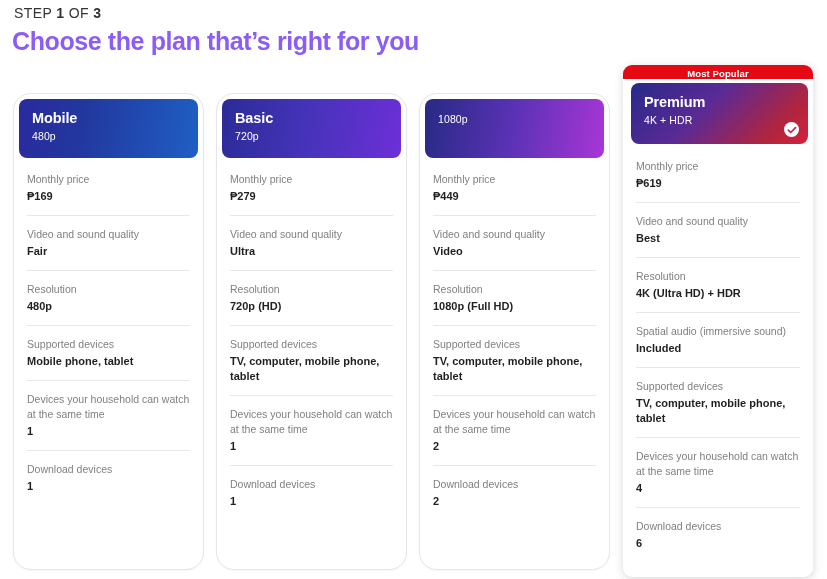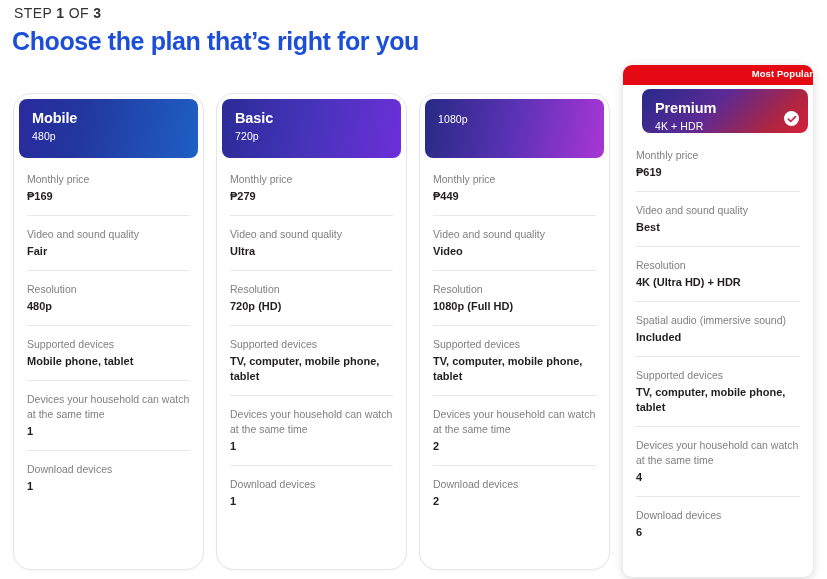--- a/index.html
+++ b/index.html
@@ -33,21 +33,21 @@
     text-transform: uppercase;
   }
   .step-label b { font-weight: 700; }
 
   .page-title {
     margin: 5px 0 0 -1px;
     font-size: 25px;
     line-height: 31px;
     font-weight: 700;
     letter-spacing: -0.4px;
-    color: #1d4ed8;
+    color: #8b5cf6;
   }
 
   
   .plans {
     position: absolute;
     left: 13px;
     top: 60px;
     width: 801px;
     height: 510px;
   }
@@ -73,45 +73,45 @@
     left: 610px;
     top: 0px;
     width: 190px;
     height: 512px;
     border: none;
     border-radius: 9px;
     box-shadow: 0 2px 10px rgba(0,0,0,0.16);
   }
 
   .most-popular {
-    height: 20px;
+    height: 14px;
     line-height: 18px;
     background: #e50914;
     color: #ffffff;
     font-size: 9.5px;
     font-weight: 700;
-    text-align: right;
+    text-align: center;
     letter-spacing: 0.1px;
     border-radius: 6px 6px 0 0;
   }
 
   
   .plan-banner {
     position: relative;
     margin: 5px 5px 0 5px;
     height: 59px;
     border-radius: 8px;
     box-sizing: border-box;
     padding: 11px 0 0 13px;
     color: #ffffff;
     overflow: hidden;
   }
   .featured .plan-banner {
-    margin: 4px 5px 0 19px;
-    height: 44px;
+    margin: 4px 5px 0 8px;
+    height: 61px;
   }
 
   .banner-0 { background: linear-gradient(100deg, #2a2a9e 0%, #22379e 35%, #1f5fc4 100%); }
   .banner-1 { background: linear-gradient(100deg, #2b2b97 0%, #4433b8 45%, #6d2fd8 100%); }
   .banner-2 { background: linear-gradient(100deg, #272a84 0%, #5c32b6 50%, #a936d6 100%); }
   .banner-3 { background: linear-gradient(135deg, #27298a 0%, #5b2a95 42%, #b0253f 80%, #d7203a 100%); }
 
   .plan-name {
     font-size: 14.5px;
     font-weight: 700;

